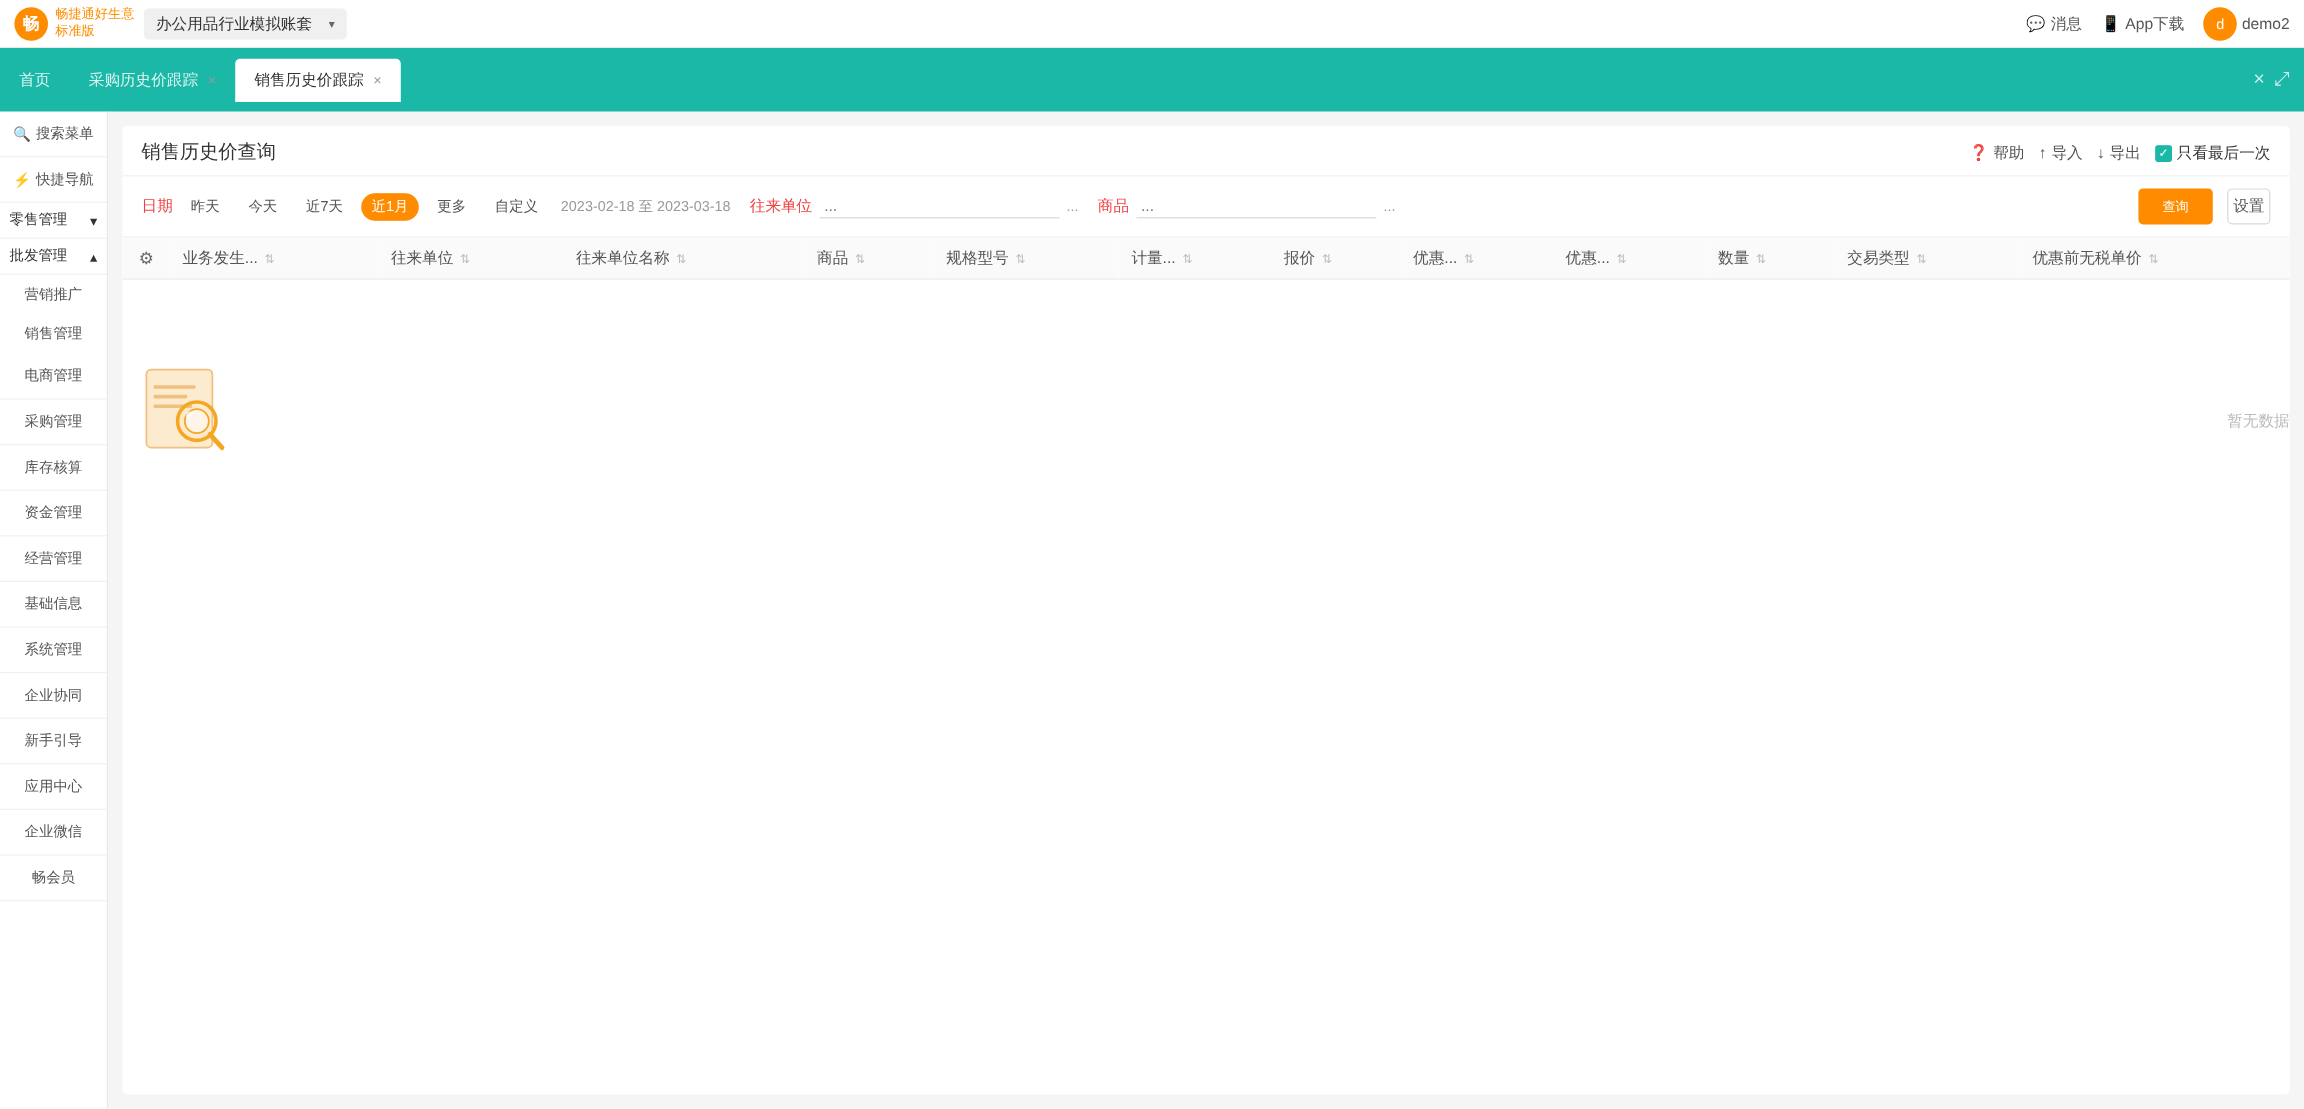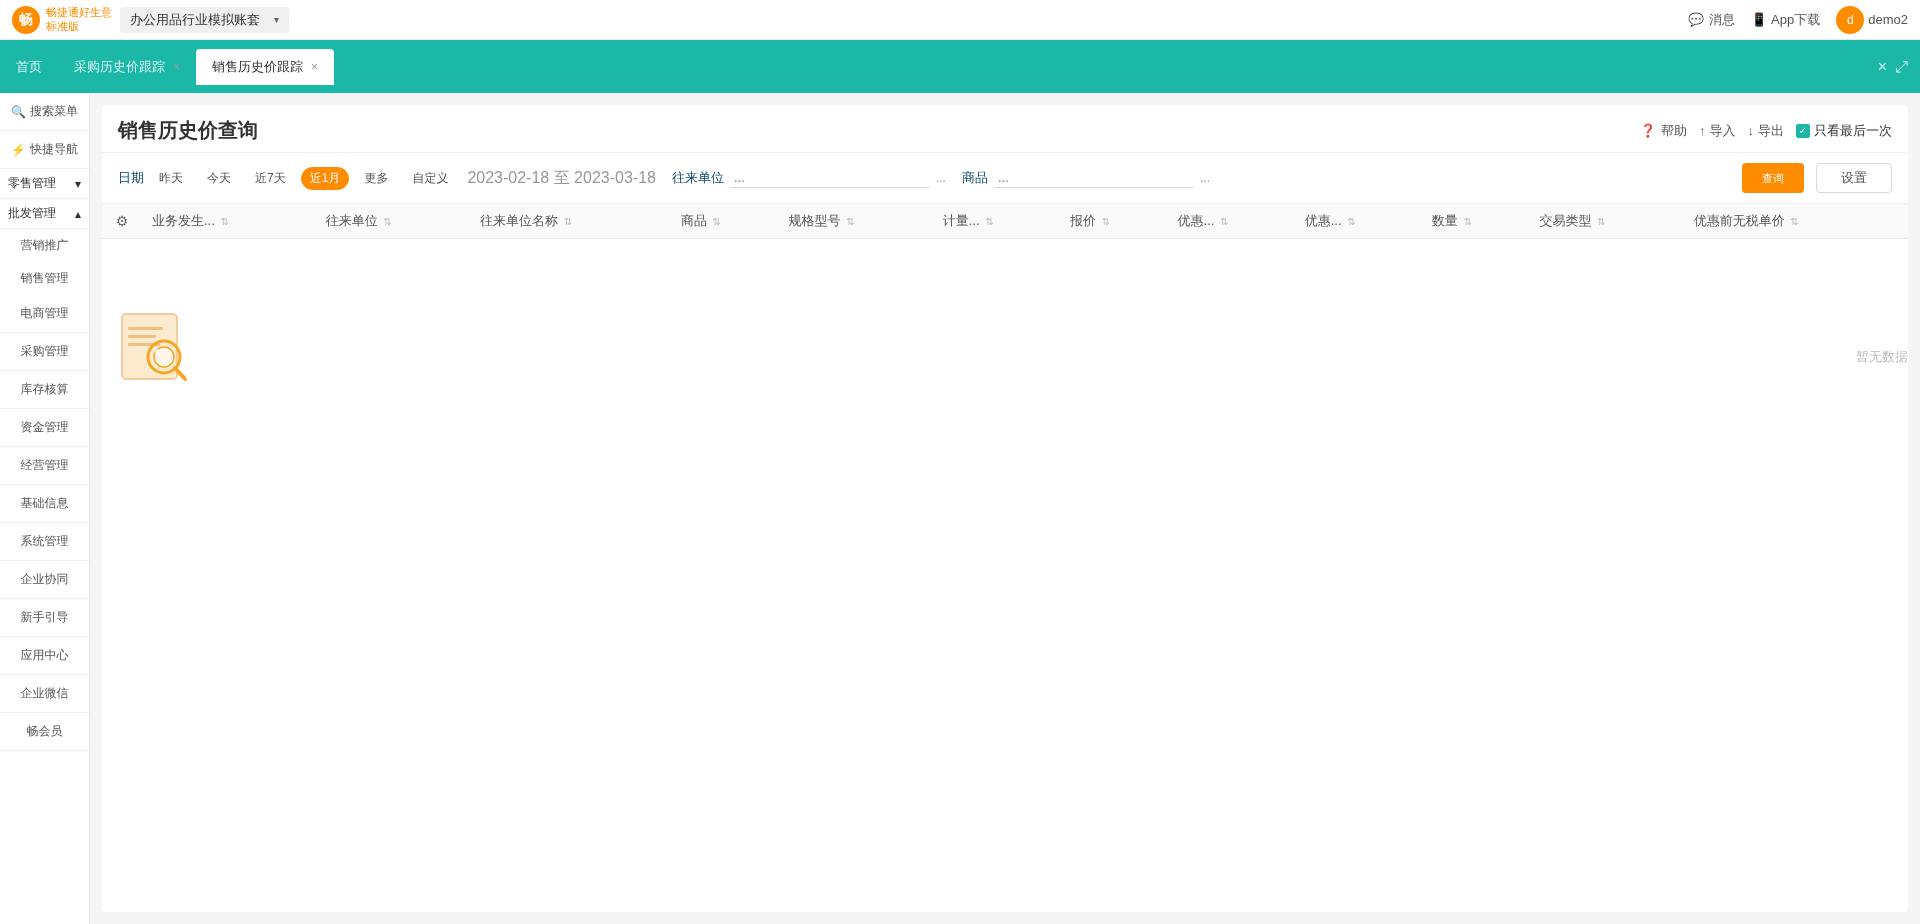--- a/index.html
+++ b/index.html
@@ -111,44 +111,44 @@
       overflow: hidden;
     }
 
     .page-header {
       padding: 12px 16px 8px;
       display: flex;
       align-items: center;
       justify-content: space-between;
       border-bottom: 1px solid #f0f0f0;
     }
-    .page-title { font-size: 20px; font-weight: bold; color: #333; }
+    .page-title { font-size: 16px; font-weight: normal; color: #333; }
     .page-actions { display: flex; align-items: center; gap: 12px; }
     .page-action-btn { display: flex; align-items: center; gap: 4px; font-size: 13px; color: #555; cursor: pointer; }
     .checkbox-label { display: flex; align-items: center; gap: 4px; font-size: 13px; color: #333; cursor: pointer; }
     .checkbox-checked { width: 14px; height: 14px; background: #1bb8a8; border: 1px solid #1bb8a8; border-radius: 2px; display: flex; align-items: center; justify-content: center; color: white; font-size: 10px; }
 
     
     .filter-bar {
       padding: 10px 16px;
       display: flex;
       align-items: center;
       gap: 16px;
       border-bottom: 1px solid #f0f0f0;
       flex-wrap: wrap;
     }
     .filter-group { display: flex; align-items: center; gap: 6px; }
-    .filter-label { font-size: 13px; color: #0c4a6e; }
+    .filter-label { font-size: 13px; color: #ef4444; }
     .date-btn { padding: 2px 8px; border-radius: 3px; border: 1px solid transparent; font-size: 12px; color: #555; cursor: pointer; background: none; }
     .date-btn.active { background: #ff8c00; color: #fff; border-color: #ff8c00; border-radius: 12px; }
-    .date-range { font-size: 16px; color: #999; margin-left: 4px; }
+    .date-range { font-size: 12px; color: #999; margin-left: 4px; }
     .filter-input { border: none; border-bottom: 1px solid #d9d9d9; padding: 2px 4px; font-size: 13px; width: 200px; outline: none; color: #999; }
     .filter-more { font-size: 12px; color: #999; }
     .query-btn { background: #ff8c00; color: #fff; border: none; padding: 6px 20px; border-radius: 4px; font-size: 11px; cursor: pointer; }
-    .setting-btn { background: none; border: 1px solid #d9d9d9; padding: 5px 24px; border-radius: 4px; font-size: 13px; cursor: pointer; color: #555; margin-left: 4px; }
+    .setting-btn { background: none; border: 1px solid #d9d9d9; padding: 5px 4px; border-radius: 4px; font-size: 13px; cursor: pointer; color: #555; margin-left: 4px; }
     .filter-right { margin-left: auto; display: flex; gap: 8px; }
 
     
     .table-wrapper {
       flex: 1;
       overflow: auto;
     }
     table {
       width: 100%;
       border-collapse: collapse;

